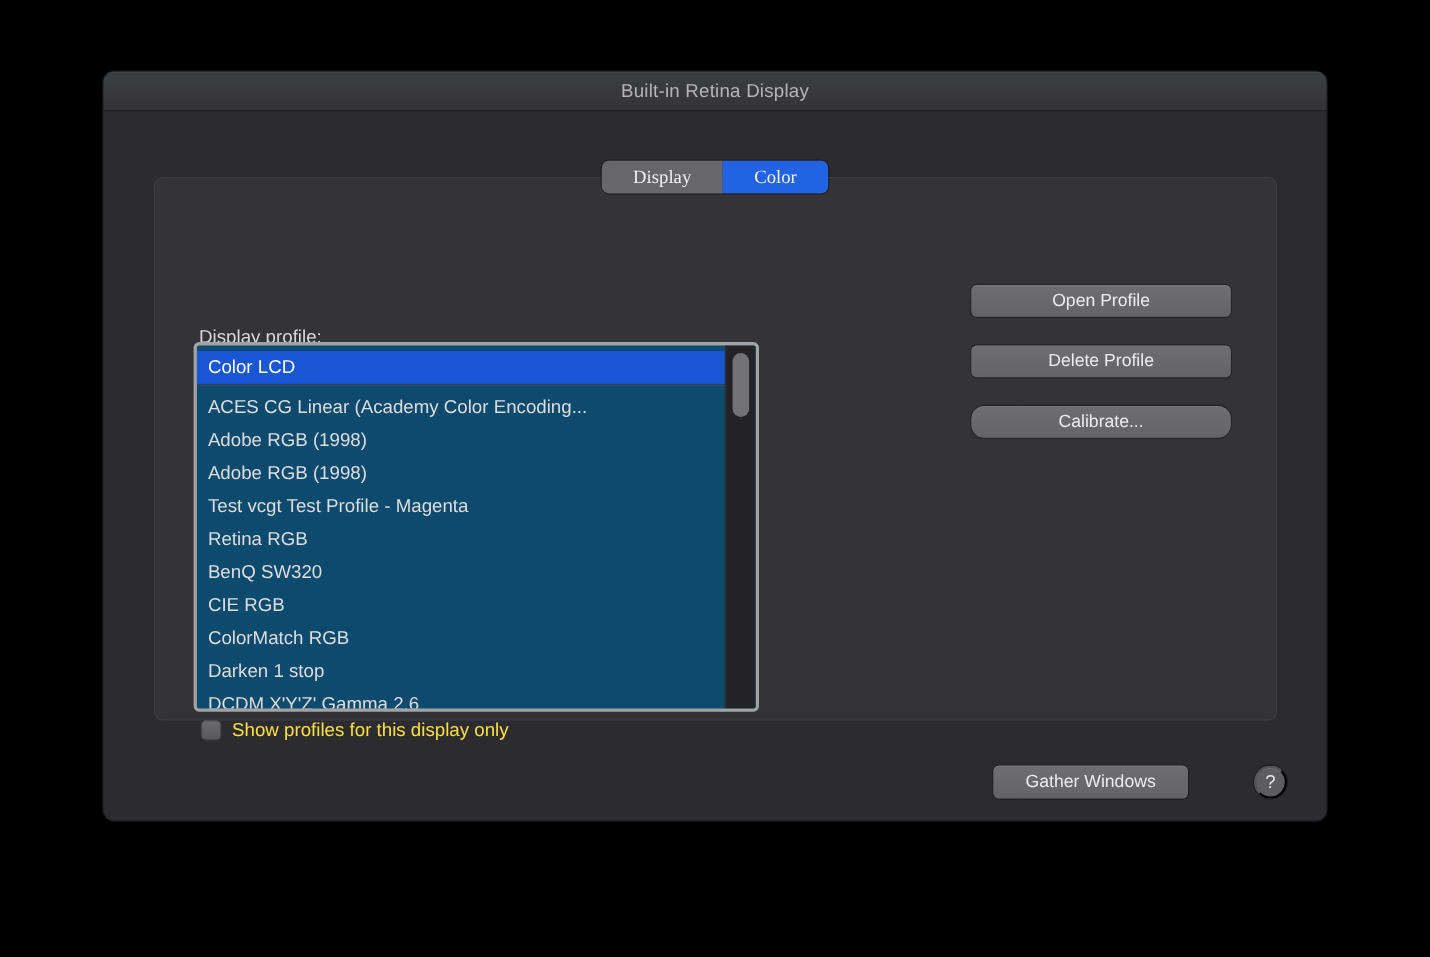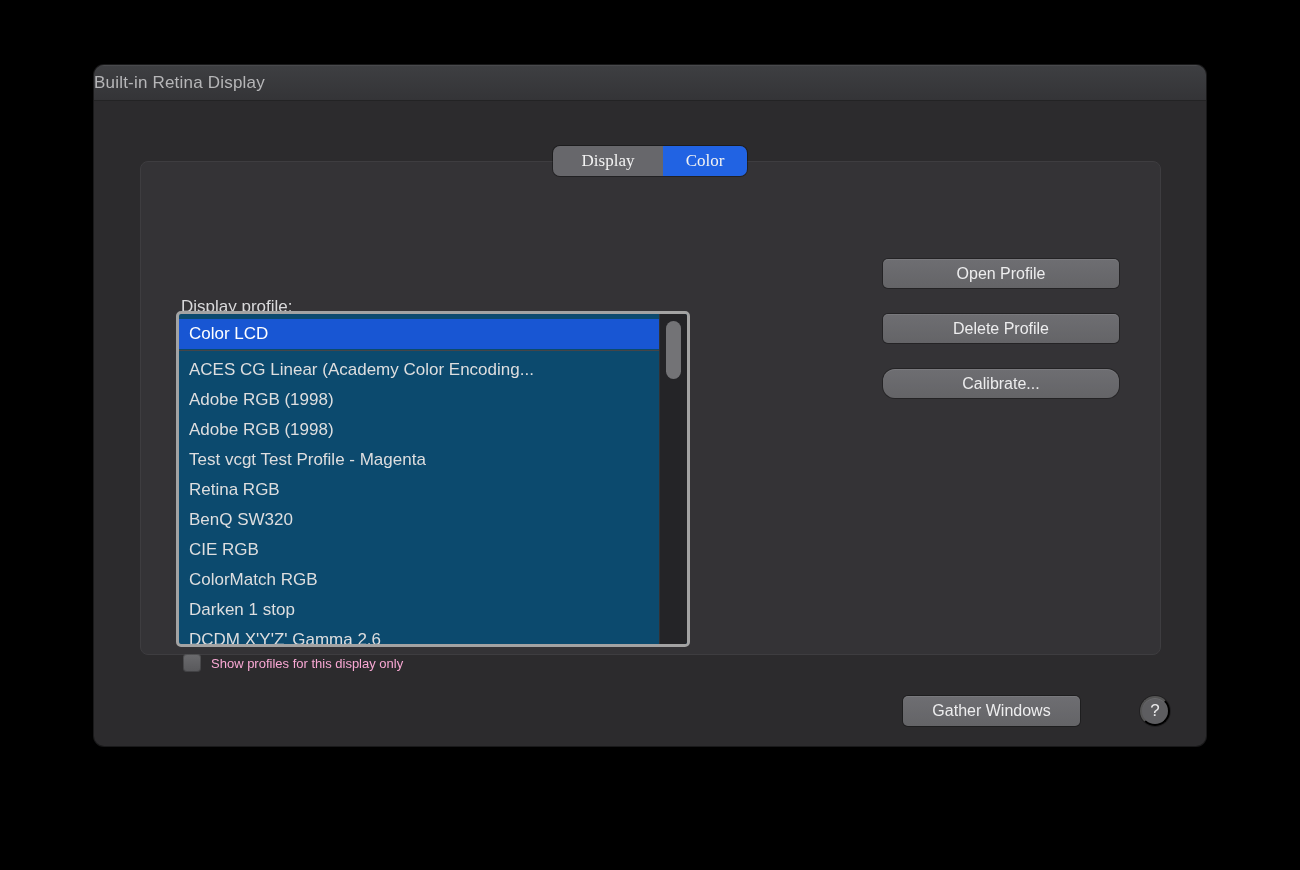--- a/index.html
+++ b/index.html
@@ -10,36 +10,36 @@
     position: absolute; left: 94px; top: 65px; width: 1112px; height: 681px;
     background: #2c2b2d; border-radius: 10px; overflow: hidden;
     box-shadow: 0 0 0 1px #19191a, 0 18px 50px rgba(0,0,0,.7);
   }
 
   .titlebar {
     position: absolute; left: 0; top: 0; right: 0; height: 36px;
     background: linear-gradient(#3e3f42, #343437);
     border-bottom: 1px solid #232324;
     box-shadow: inset 0 1px 0 rgba(255,255,255,.06);
-    display: flex; align-items: center; justify-content: flex-start;
+    display: flex; align-items: center; justify-content: center;
   }
   .titlebar-text { color: #b6b6b8; font-size: 17px; letter-spacing: .2px; }
 
   
   .tabs {
     position: absolute; top: 81px; left: 50%; transform: translateX(-50%);
     display: flex; height: 30px; border-radius: 7px; overflow: hidden;
     box-shadow: 0 0 0 1px rgba(0,0,0,.35), inset 0 1px 0 rgba(255,255,255,.08);
     z-index: 3;
     font-family: Liberation Serif, serif;
   }
   .tab { display: flex; align-items: center; justify-content: center;
     font-size: 17px; color: #f2f2f2; cursor: default; }
   .tab.gray { width: 110px; background: #67676b; }
-  .tab.blue { width: 84px;  background: #2163e3; }
+  .tab.blue { width: 96px;  background: #2163e3; }
 
   .groupbox {
     position: absolute; left: 46px; top: 96px; width: 1021px; height: 494px;
     background: #343336; border: 1px solid #3e3d40; border-radius: 8px;
   }
 
   .field-label {
     position: absolute; left: 40px; top: 135px;
     color: #d9d9db; font-size: 17px;
   }
@@ -69,21 +69,21 @@
   }
 
   .checkbox-row {
     position: absolute; left: 42px; top: 492px; display: flex; align-items: center;
   }
   .checkbox {
     width: 18px; height: 18px; border-radius: 4px;
     background: linear-gradient(#6b6b6e, #58585b);
     box-shadow: inset 0 0 0 1px rgba(0,0,0,.25);
   }
-  .checkbox-label { margin-left: 10px; color: #f9a8d4; font-size: 13px; }
+  .checkbox-label { margin-left: 10px; color: #fde047; font-size: 17px; }
 
   .btn {
     background: linear-gradient(#6e6e72, #646467);
     border: none; border-radius: 5px; color: #ededee; font-size: 16px;
     font-family: inherit; display: flex; align-items: center; justify-content: center;
     box-shadow: 0 0 0 1px rgba(0,0,0,.3), inset 0 1px 0 rgba(255,255,255,.08);
   }
   .side-btn { position: absolute; left: 742px; width: 236px; height: 29px; }
   #btn-open      { top: 97px; }
   #btn-delete    { top: 152px; }

